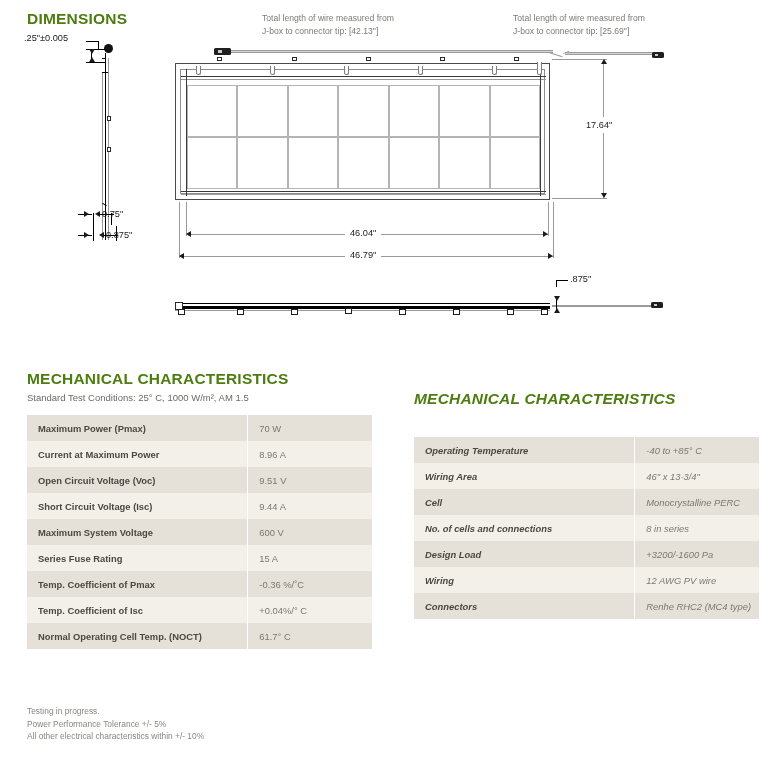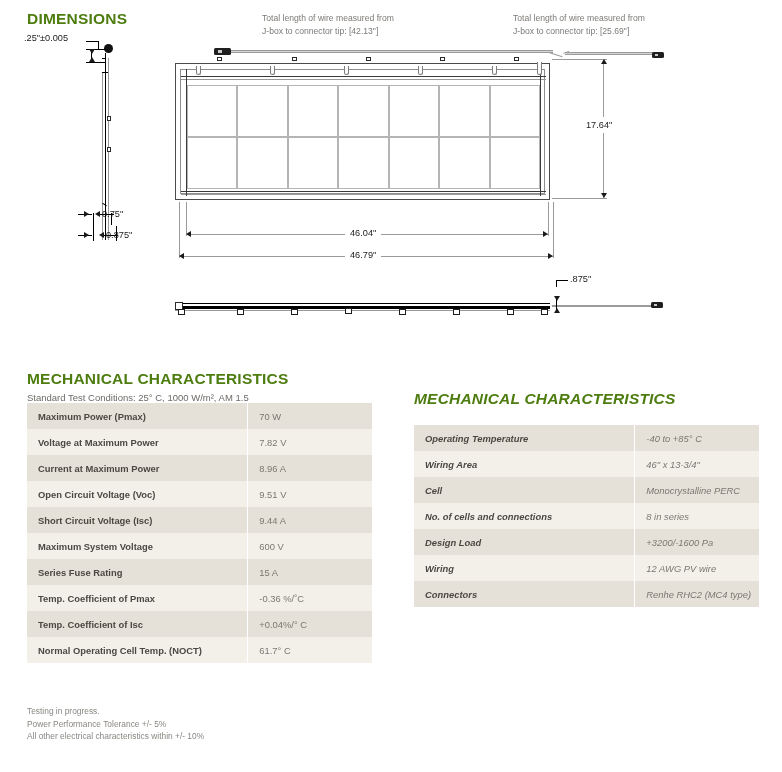--- a/index.html
+++ b/index.html
@@ -122,21 +122,21 @@
   .foot {
     position: absolute; top: 9px; width: 7px; height: 6px;
     border: 1px solid #1d1d1d; background: #ffffff;
   }
 
   
   .spec-block { position: absolute; width: 345px; }
   #electrical-section { left: 27px; top: 370px; }
   #mechanical-section { left: 414px; top: 390px; font-style: italic; }
 
-  .spec-table { margin-top: 0; width: 345px; border-collapse: collapse; }
+  .spec-table { margin-top: 12px; width: 345px; border-collapse: collapse; }
   .spec-table tr { height: 26px; }
   .spec-table tr:nth-child(odd)  { background: #e6e1d8; }
   .spec-table tr:nth-child(even) { background: #f3f0ea; }
   .spec-table td { padding: 0 0 0 11px; vertical-align: middle; }
   .spec-table td.k {
     width: 64%;
     color: #4b4742;
     font-size: 9.4px;
     font-weight: bold;
     border-right: 1.5px solid #ffffff;
@@ -299,24 +299,20 @@
   <div class="spec-block" id="electrical-section">
     <div class="sec-heading">MECHANICAL CHARACTERISTICS</div>
     <div class="sec-sub">Standard Test Conditions: 25° C, 1000 W/m², AM 1.5</div>
     <table class="spec-table" id="electrical-table">
         <tbody>
           <tr>
             <td class="k">Maximum Power (Pmax)</td>
             <td class="v">70 W</td>
           </tr>
           <tr>
-            <td class="k">Voltage at Maximum Power</td>
-            <td class="v">7.82 V</td>
-          </tr>
-          <tr>
             <td class="k">Current at Maximum Power</td>
             <td class="v">8.96 A</td>
           </tr>
           <tr>
             <td class="k">Open Circuit Voltage (Voc)</td>
             <td class="v">9.51 V</td>
           </tr>
           <tr>
             <td class="k">Short Circuit Voltage (Isc)</td>
             <td class="v">9.44 A</td>

